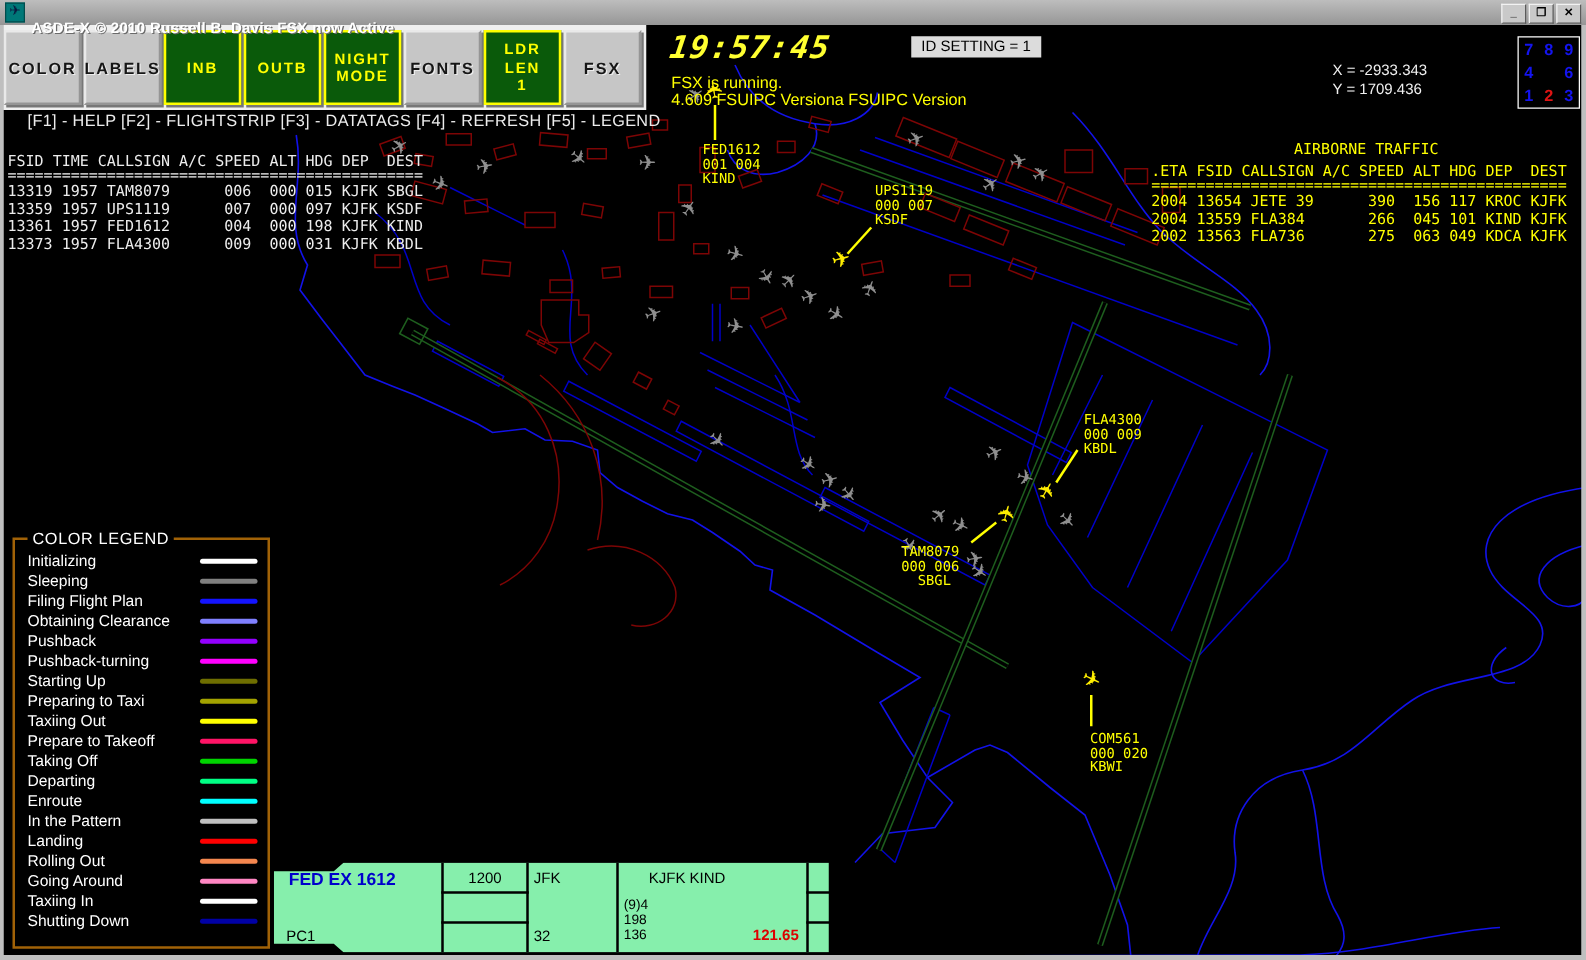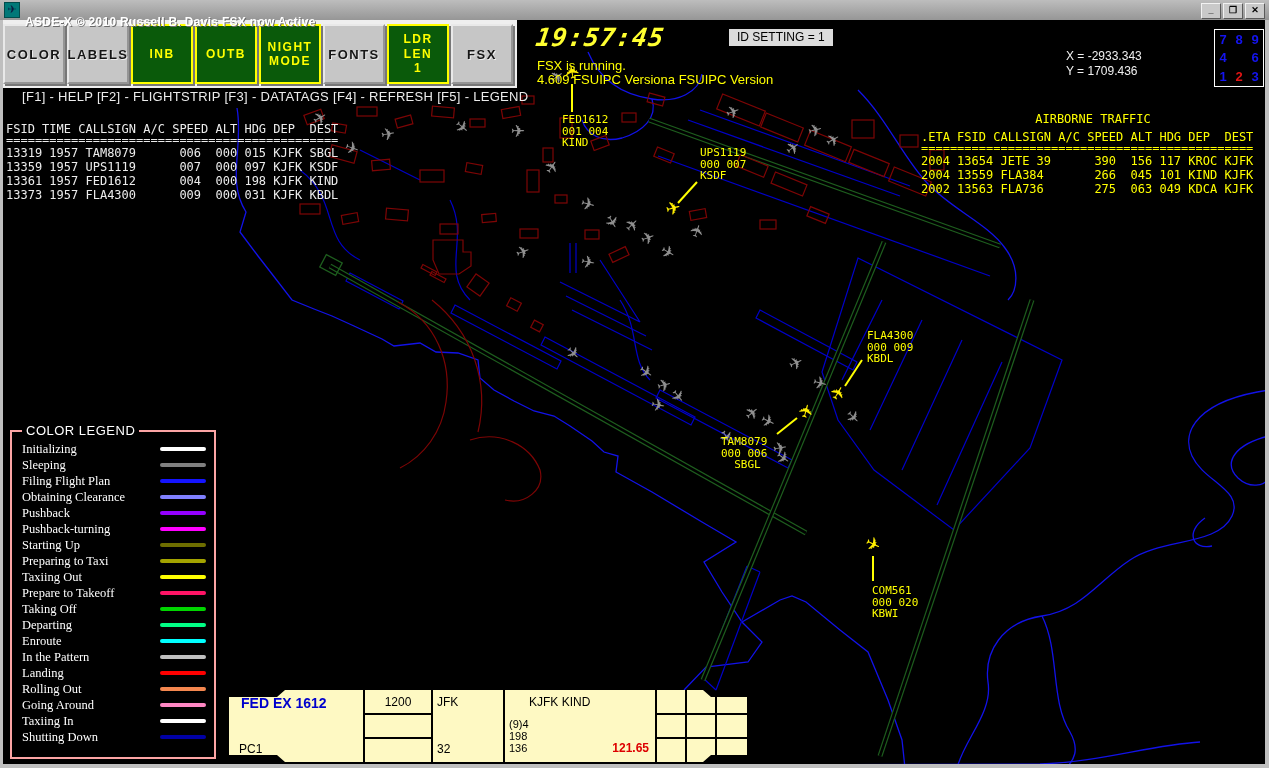--- a/index.html
+++ b/index.html
@@ -38,30 +38,30 @@
           align-items:center;justify-items:center;background:#000;}
   .kp-key{font-size:13px;font-weight:bold;cursor:default;}
   
   .traffic{position:absolute;z-index:2;font-family:"DejaVu Sans Mono",monospace;font-size:12px;}
   .t-title{text-align:center;height:14px;line-height:14px;margin-bottom:4px;}
   .t-line{height:14px;line-height:14px;white-space:pre;}
   .t-sep{height:10px;line-height:8px;white-space:pre;overflow:hidden;}
   #ground-table{left:6px;top:122px;width:336px;color:#ececec;}
   #airborne-table{left:921px;top:112px;width:344px;color:#ffff00;}
   
-  #legend{position:absolute;left:10px;top:430px;width:202px;height:325px;border:2px solid #fca5a5;
+  #legend{position:absolute;left:10px;top:430px;width:202px;height:325px;border:2px solid #a16207;
           background:#000;z-index:3;box-sizing:content-box;}
   #legend-title{position:absolute;top:-9px;left:10px;background:#000;color:#fff;font-size:13px;
                 padding:0 4px;letter-spacing:.5px;}
   #legend-items{margin-top:9px;}
-  .lg-row{display:flex;align-items:center;height:16px;padding:0 8px 0 10px;font-family:Liberation Serif, serif;}
+  .lg-row{display:flex;align-items:center;height:16px;padding:0 8px 0 10px;}
   .lg-label{flex:1;color:#fff;font-size:12.5px;}
   .lg-swatch{width:46px;height:4px;border-radius:2px;}
   
-  #strip{position:absolute;left:229px;top:690px;width:518px;height:72px;background:#fef9c3;z-index:4;
+  #strip{position:absolute;left:219px;top:690px;width:444px;height:72px;background:#86efac;z-index:4;
          clip-path:polygon(0 7px,48px 7px,56px 0,474px 0,482px 7px,518px 7px,518px 65px,482px 65px,
                            474px 72px,56px 72px,48px 65px,0 65px);
          font-size:12px;color:#000;}
   .sline{position:absolute;background:#000;}
   .stxt{position:absolute;white-space:pre;}
   #strip-callsign{left:12px;top:5px;color:#0000cc;font-weight:bold;font-size:14px;}
   #strip-freq{color:#dd0000;font-weight:bold;}
   
   .datatag{position:absolute;color:#ffff00;font-family:"DejaVu Sans Mono",monospace;font-size:11px;
            line-height:11.5px;white-space:pre;z-index:3;}

